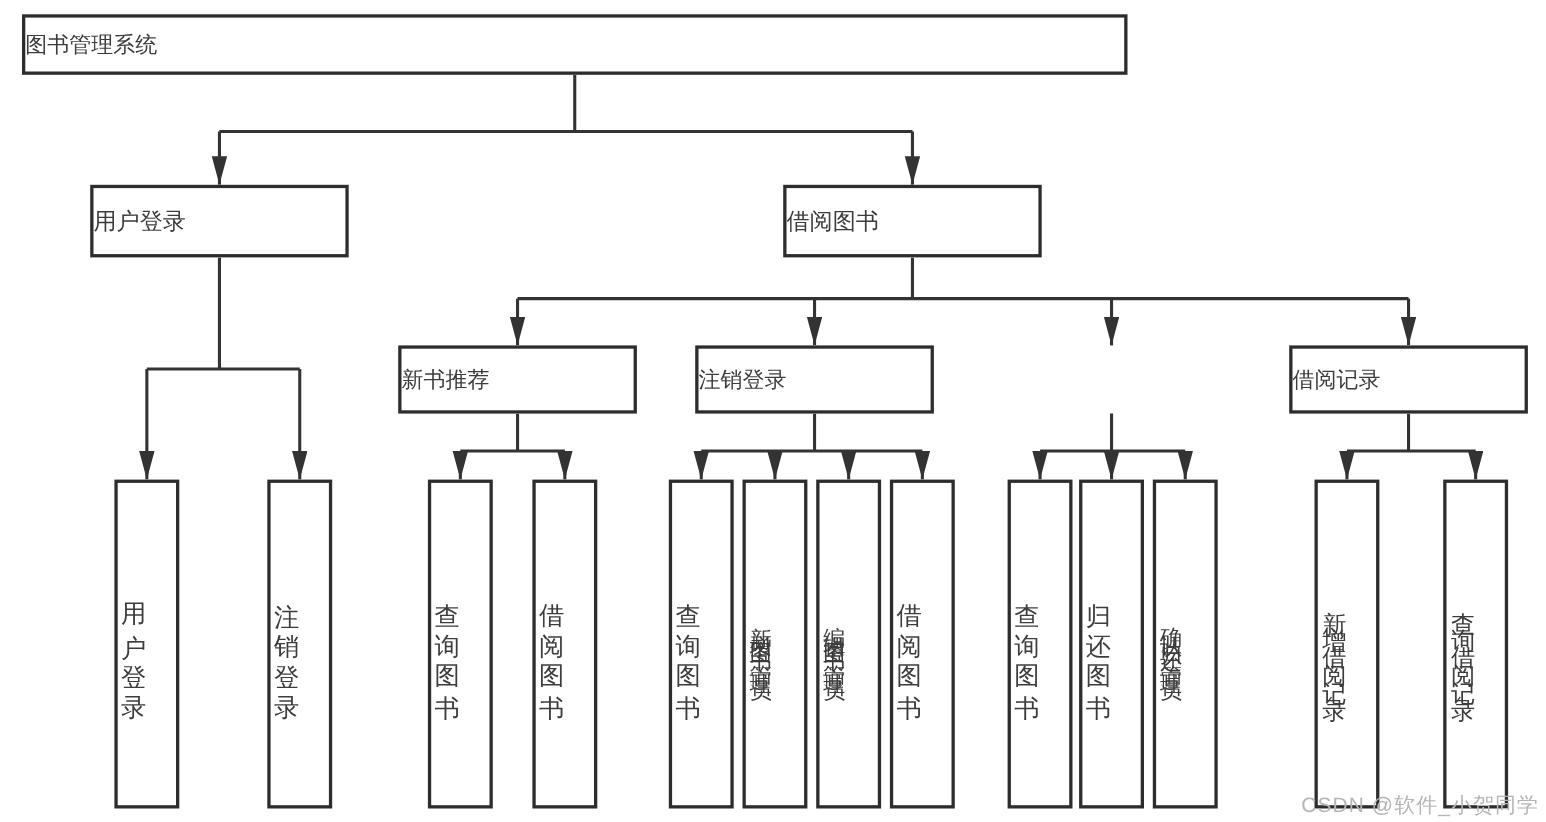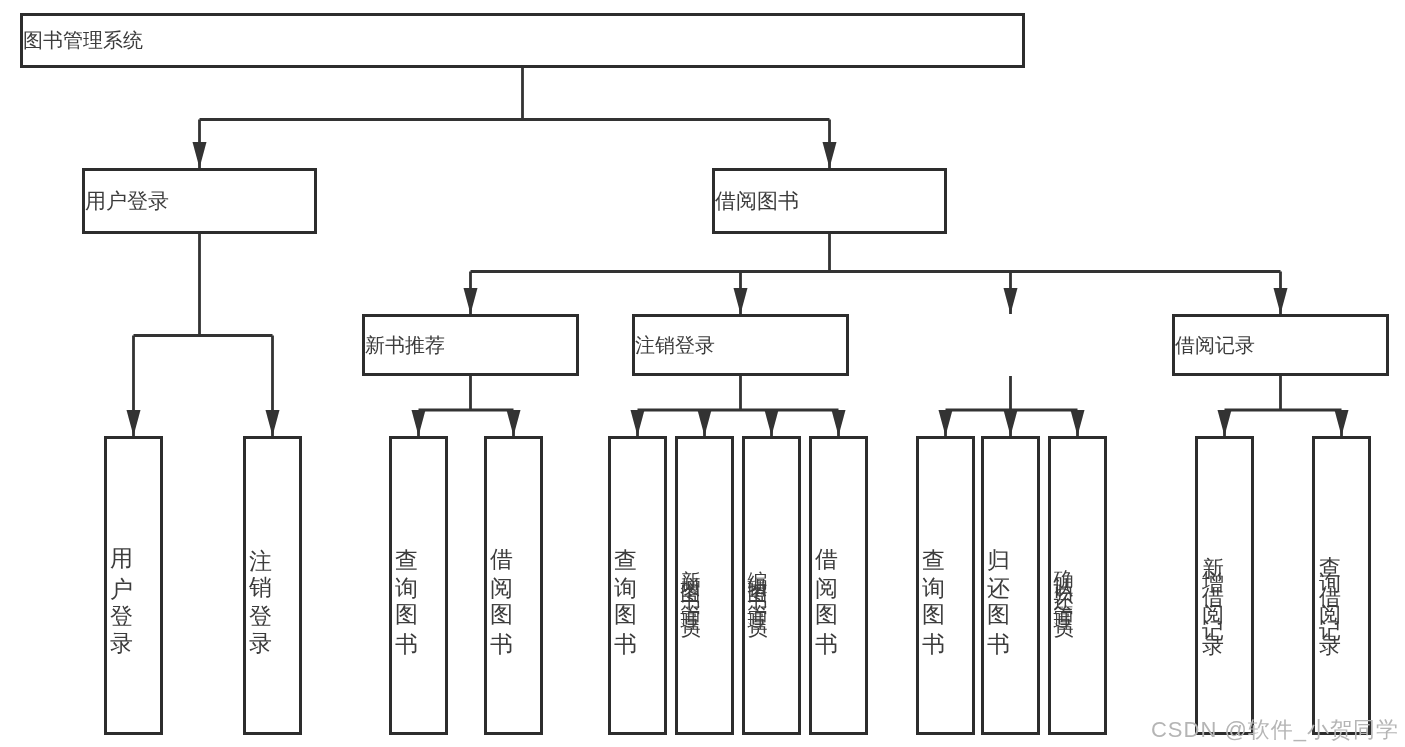--- a/index.html
+++ b/index.html
@@ -40,21 +40,21 @@
     white-space: nowrap;
     color: #3c3c3c;
   }
   .len4 { font-size: 23px; letter-spacing: 28px; }
   .len6 { font-size: 22px; letter-spacing: 16px; }
   .len9 { font-size: 20px; letter-spacing: 7px;  }
   .watermark {
     position: absolute;
     right: 6px;
     bottom: 2px;
-    font-size: 22px;
+    font-size: 19px;
     color: #b5b5b5;
     z-index: 10;
     letter-spacing: 1px;
   }
 </style>
 </head>
 <body>
 
 <div class="stage">
 

